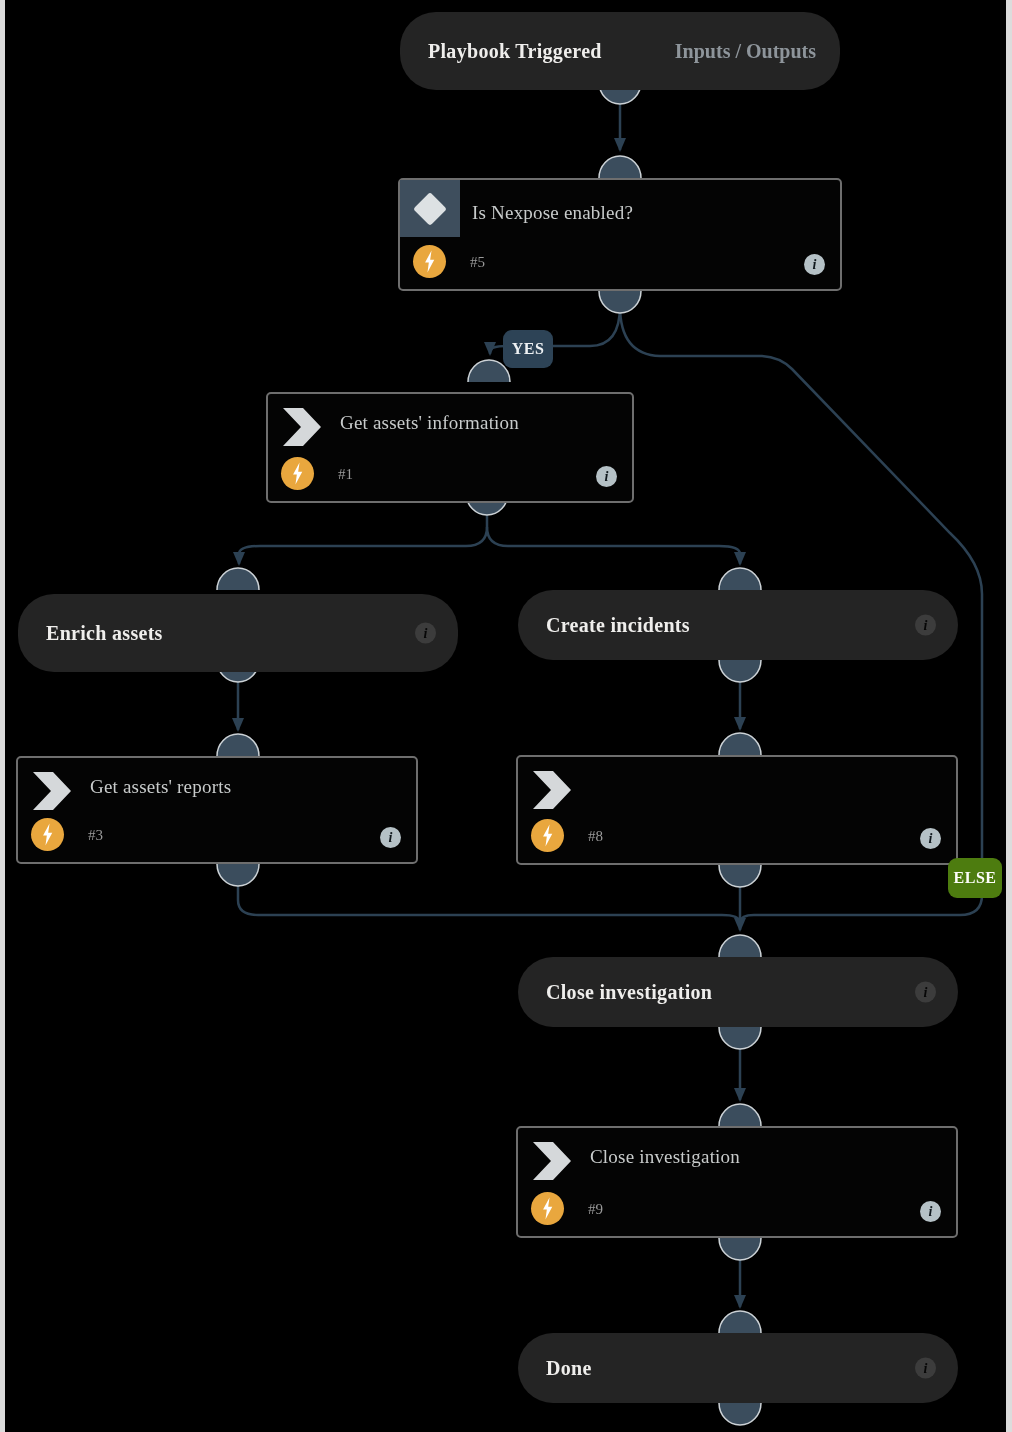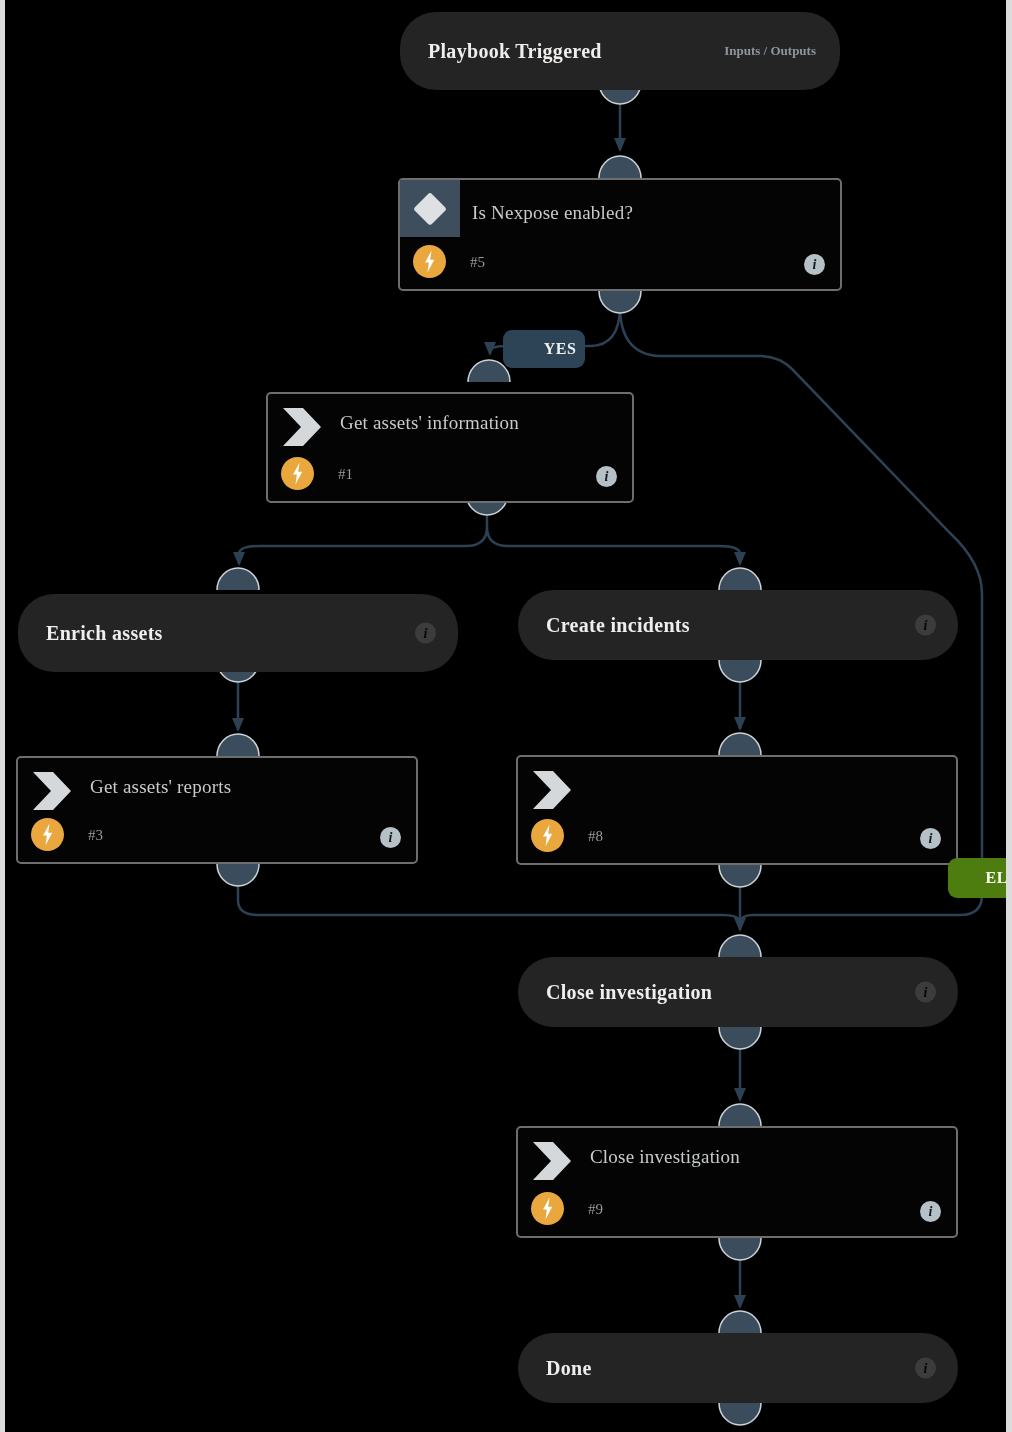--- a/index.html
+++ b/index.html
@@ -15,21 +15,21 @@
 
   .node{position:absolute;z-index:2;box-sizing:border-box;}
 
   .pill{background:#242424;border-radius:36px;}
   .pill-title{
     position:absolute;left:28px;top:50%;transform:translateY(-50%);
     font-weight:bold;font-size:20px;color:#efeeec;letter-spacing:.3px;white-space:nowrap;
   }
   .io-label{
     position:absolute;right:24px;top:50%;transform:translateY(-50%);
-    font-weight:bold;font-size:13px;color:#8e959b;white-space:nowrap;
+    font-weight:bold;font-size:20px;color:#8e959b;white-space:nowrap;
   }
 
   .task{background:#040404;border:2px solid #6e6e6e;border-radius:5px;padding-left:39px;}
   .task-title{
     position:absolute;left:72px;top:14px;font-size:19px;line-height:30px;
     color:#c8cbcb;letter-spacing:.2px;
   }
   .task-num{position:absolute;left:70px;bottom:18px;font-size:15px;color:#9a9a9a;}
 
   .info{
@@ -56,21 +56,20 @@
   .cond-iconbox{
     position:absolute;left:0;top:0;width:60px;height:57px;background:#3e4e5d;
     display:flex;align-items:center;justify-content:center;
   }
   .diamond{width:24px;height:24px;background:#dde1e3;transform:rotate(45deg);border-radius:3px;}
 
   .blabel{
     position:absolute;display:flex;align-items:center;justify-content:center;
     font-weight:bold;font-size:16px;color:#eef1f3;border-radius:9px;z-index:3;
     letter-spacing:.5px;
-    padding-left:32px;
   }
   #yes-label{background:#2d4356;left:503px;top:330px;width:50px;height:38px;}
   #else-label{background:#4d7c0f;left:948px;top:858px;width:54px;height:40px;color:#fdfdfb;}
 </style>
 </head>
 <body>
 
 <svg id="edges" width="1012" height="1432" viewBox="0 0 1012 1432">
   <defs>
     <marker id="arw" markerWidth="16" markerHeight="16" refX="12" refY="6" orient="auto" markerUnits="userSpaceOnUse">

